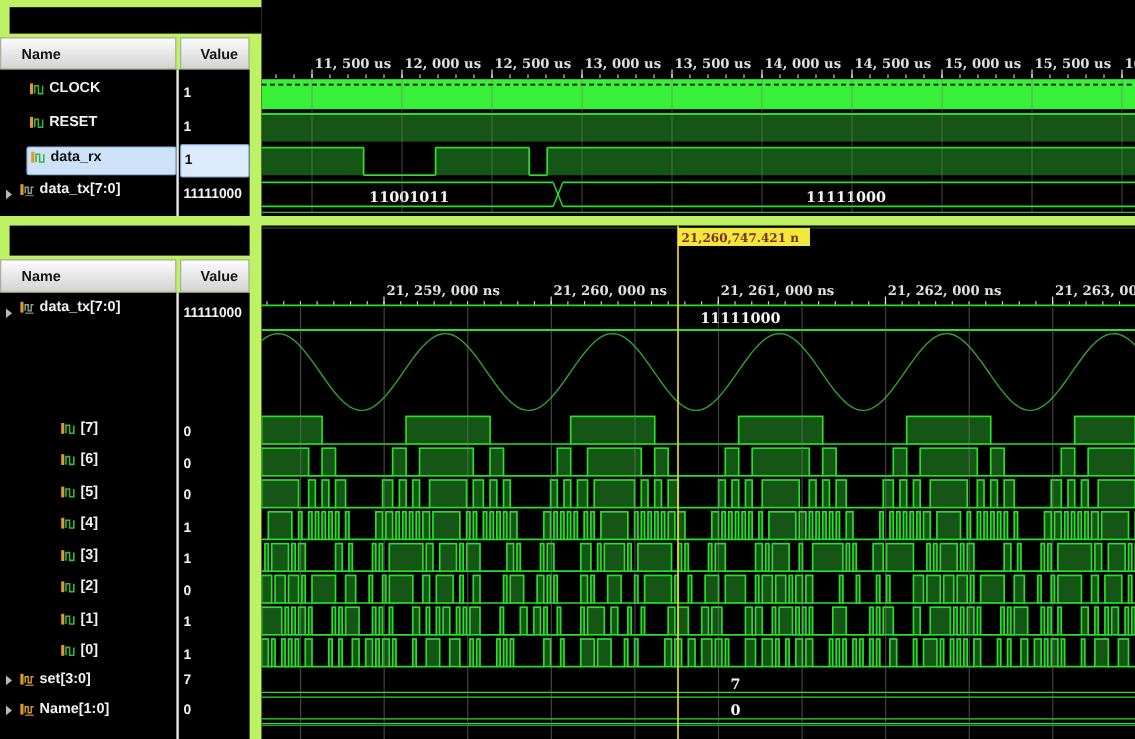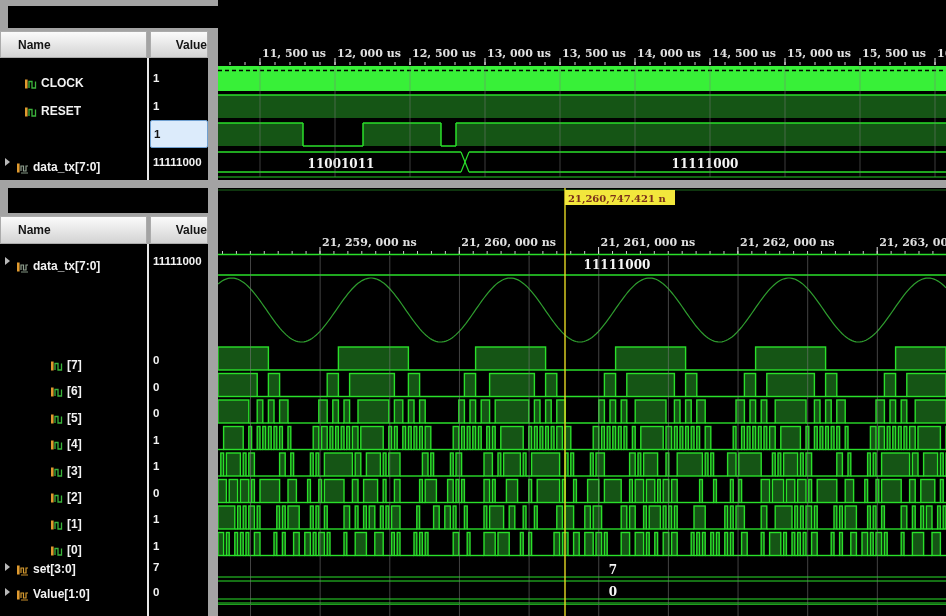--- a/index.html
+++ b/index.html
@@ -1,29 +1,29 @@
 <!DOCTYPE html>
 <html><head>
 <meta charset="utf-8">
 <style>
   html,body{margin:0;padding:0;background:#ffffff;}
-  #screen{position:relative;width:946px;height:616px;background:#a3a3a3;overflow:hidden;
+  #screen{position:relative;width:946px;height:616px;background:#bef264;overflow:hidden;
           font-family:"Liberation Sans",sans-serif;}
   .blackstrip{position:absolute;background:#000;}
   .hdrcell{position:absolute;background:linear-gradient(#fbfbfb,#d3d3d3);
            border:1px solid #ababab;box-sizing:border-box;color:#141414;
            font:700 12px "Liberation Sans",sans-serif;display:flex;align-items:center;padding-left:17px;}
-  .hdrval{justify-content:flex-end;padding-left:16px;}
+  .hdrval{justify-content:flex-start;padding-left:16px;}
   .rows{position:absolute;background:#000;}
   .coldiv{position:absolute;width:2px;background:#e8e8e8;}
   .lrow{position:absolute;left:0;width:208px;}
   .ncell{position:absolute;left:0;top:0;width:147px;height:100%;display:flex;align-items:center;}
   .vcell{position:absolute;left:150px;top:0;width:58px;height:100%;display:flex;align-items:center;
          padding-left:3px;box-sizing:border-box;color:#f2f2f2;font:700 11.5px "Liberation Sans",sans-serif;}
-  .nwrap{display:flex;align-items:flex-end;flex:1;height:86%;border-radius:2px;padding-left:2px;}
+  .nwrap{display:flex;align-items:flex-start;flex:1;height:86%;border-radius:2px;padding-left:2px;}
   .nm{color:#f2f2f2;font:700 12px "Liberation Sans",sans-serif;white-space:nowrap;margin-left:4px;}
   .sel .nwrap{background:#cde1f8;border:1px solid #93b6d9;box-sizing:border-box;}
   .sel .nwrap .nm{color:#111;}
   .vsel{background:#dcebfb;border:1px solid #6f9fd0;color:#111 !important;border-radius:2px;}
   .exp{width:14px;display:flex;justify-content:center;align-items:center;flex:none;}
   .tri-r{width:0;height:0;border-left:5px solid #b9b9b9;border-top:4px solid transparent;border-bottom:4px solid transparent;}
   .tri-d{width:0;height:0;border-top:5px solid #b9b9b9;border-left:4px solid transparent;border-right:4px solid transparent;}
   .spc{flex:none;}
   .icon{flex:none;display:flex;align-items:center;}
   svg text{user-select:none;}
@@ -73,20 +73,32 @@
               </svg>
             </span>
             <span class="nm">RESET</span>
           </div>
         </div>
         <div class="vcell">
           <span>1</span>
         </div>
       </div>
       <div class="lrow sel" style="top: 62px; height: 28px;">
+        <div class="ncell">
+          <span class="spc" style="width: 22px;"></span>
+          <div class="nwrap">
+            <span class="icon">
+              <svg width="13" height="14" viewBox="0 0 13 14">
+                <rect x="1" y="3.5" width="2.6" height="9" fill="#e09a2f"></rect>
+                <path d="M5 12 V5.5 H8 V12 H11.5 V5.5" stroke="#3cb43c" fill="none" stroke-width="1.3"></path>
+              </svg>
+            </span>
+            <span class="nm">data_rx</span>
+          </div>
+        </div>
         <div class="vcell vsel">
           <span>1</span>
         </div>
       </div>
       <div class="lrow" style="top: 90px; height: 28px;">
         <div class="ncell">
           <span class="exp">
             <div class="tri-r"></div>
           </span>
           <div class="nwrap">
@@ -416,21 +428,21 @@
             <div class="tri-r"></div>
           </span>
           <div class="nwrap">
             <span class="icon">
               <svg width="13" height="14" viewBox="0 0 13 14">
                 <rect x="1" y="3.5" width="2.6" height="9" fill="#e09a2f"></rect>
                 <path d="M5 11 V6 H7.5 V11 H10 V6 H12" stroke="#d79b2f" fill="none" stroke-width="1.2"></path>
                 <path d="M5 13 H12" stroke="#a87724" stroke-width="1.2"></path>
               </svg>
             </span>
-            <span class="nm">Value[1:0]</span>
+            <span class="nm">Name[1:0]</span>
           </div>
         </div>
         <div class="vcell">
           <span>0</span>
         </div>
       </div>
     </div>
   <div style="position:absolute;left:218px;top:188px;width:728px;height:428px;background:#000;">
     <svg id="bot-svg" width="728" height="428" viewBox="0 188 728 428">
         <rect x="0" y="188" width="728" height="428" fill="#000000"></rect>

